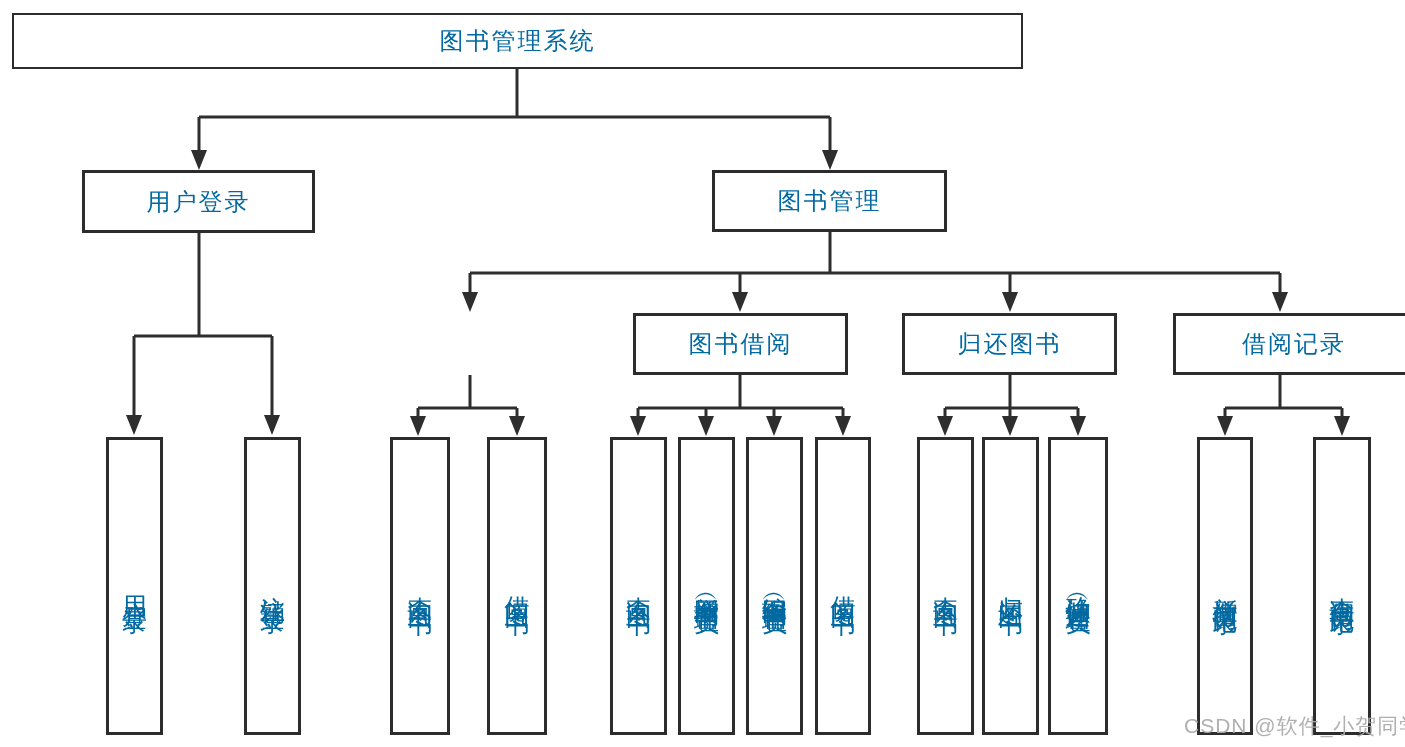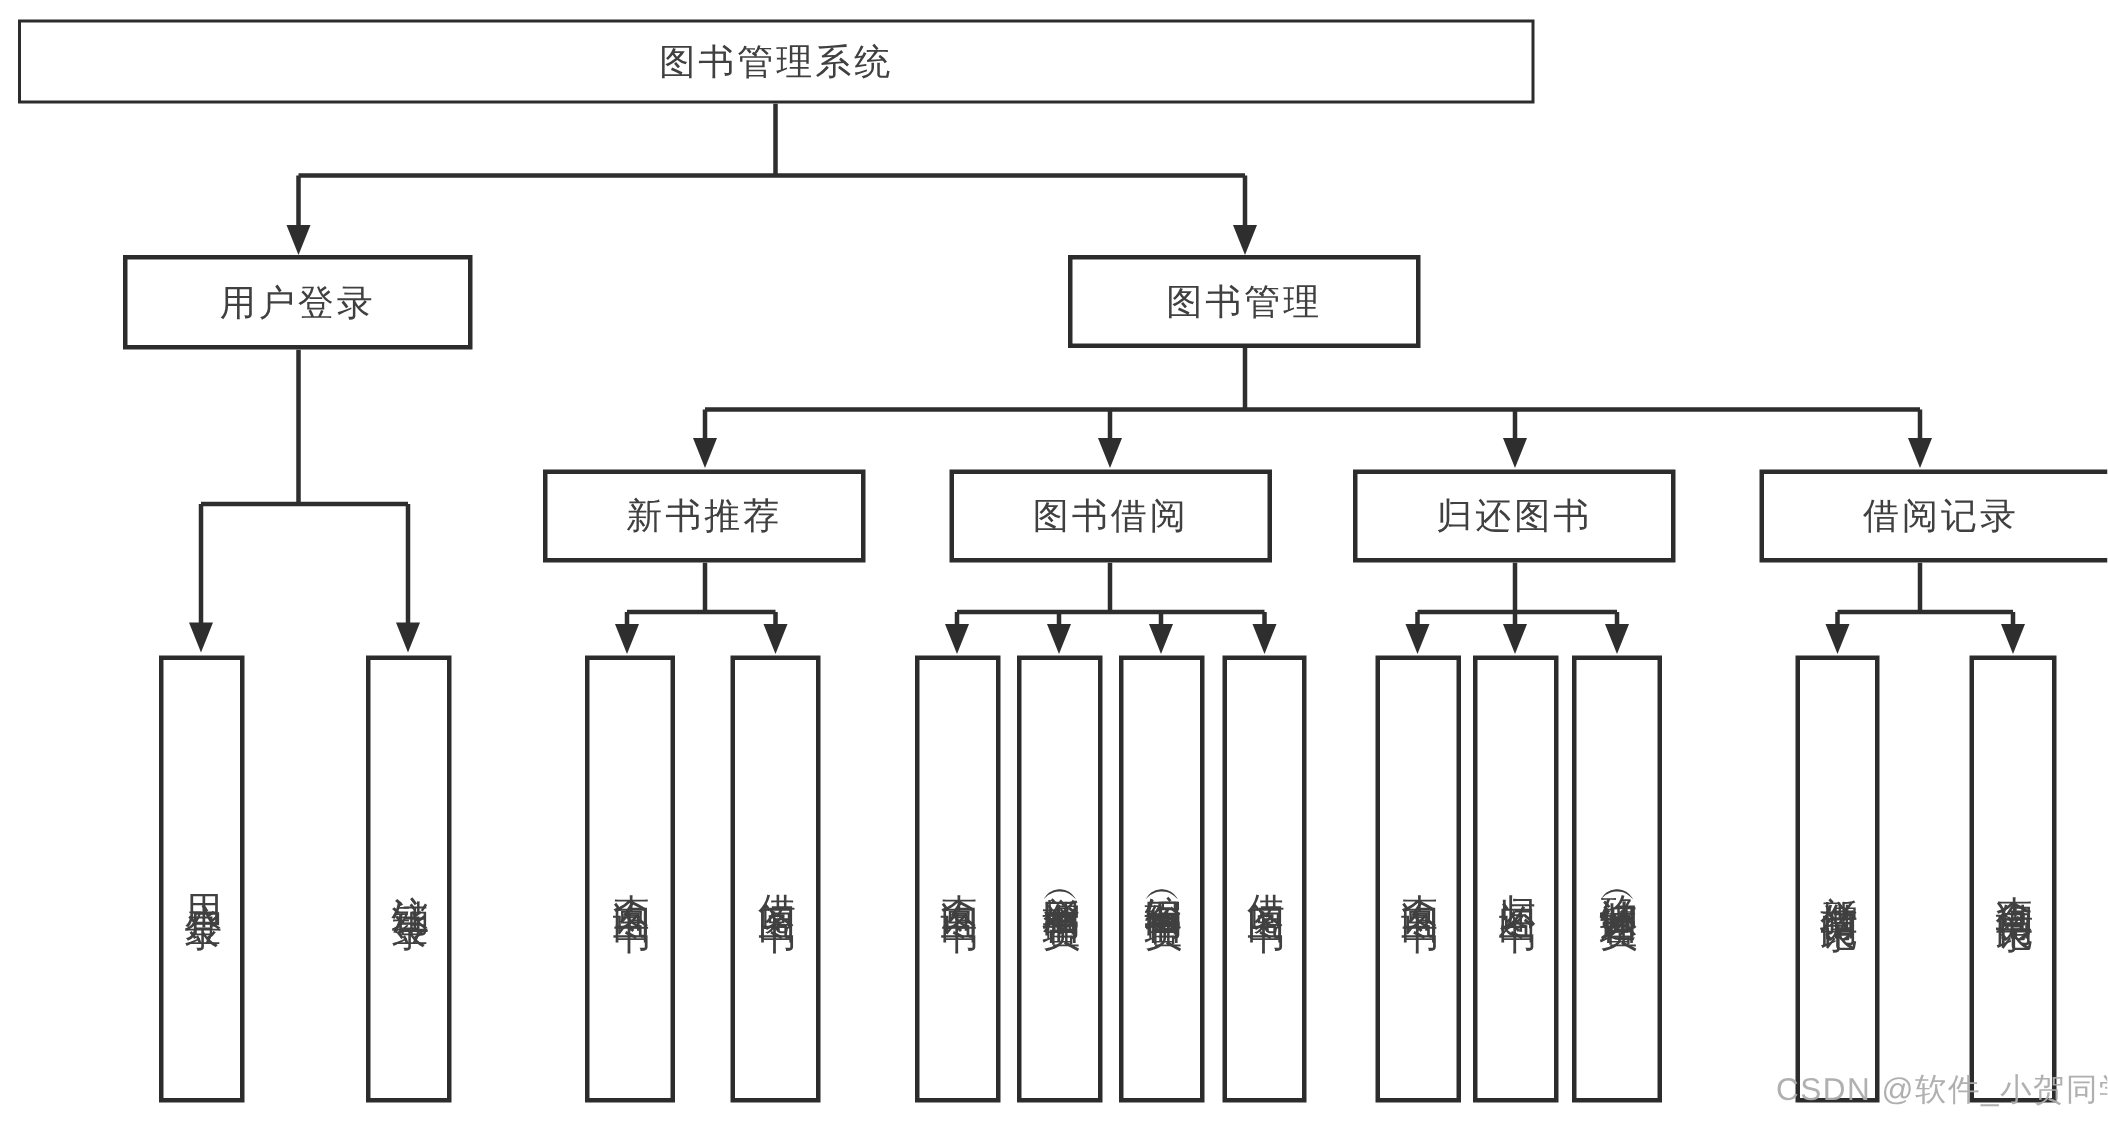--- a/index.html
+++ b/index.html
@@ -26,21 +26,21 @@
     stroke: none;
   }
   .box {
     position: absolute;
     box-sizing: border-box;
     background: #ffffff;
     border: 3px solid #2c2c2c;
     display: flex;
     align-items: center;
     justify-content: center;
-    color: #404040;
+    color: #0369a1;
   }
   .box.h .lbl {
     font-size: 24px;
     letter-spacing: 2px;
     white-space: nowrap;
   }
   .box.v .lbl {
     writing-mode: vertical-rl;
     text-orientation: mixed;
     font-size: 25px;
@@ -118,23 +118,20 @@
     <span class="lbl">图书管理系统</span>
   </div>
 
   <div class="box h" style="left:82px; top:170px; width:233px; height:63px;">
     <span class="lbl">用户登录</span>
   </div>
   <div class="box h" style="left:712px; top:170px; width:235px; height:62px;text-align:center;">
     <span class="lbl">图书管理</span>
   </div>
 
-  <div class="box h" style="left:362px; top:313px; width:215px; height:62px;">
-    <span class="lbl">新书推荐</span>
-  </div>
   <div class="box h" style="left:633px; top:313px; width:215px; height:62px;">
     <span class="lbl">图书借阅</span>
   </div>
   <div class="box h" style="left:902px; top:313px; width:215px; height:62px;">
     <span class="lbl">归还图书</span>
   </div>
   <div class="box h" style="left:1173px; top:313px; width:242px; height:62px;">
     <span class="lbl">借阅记录</span>
   </div>
 

